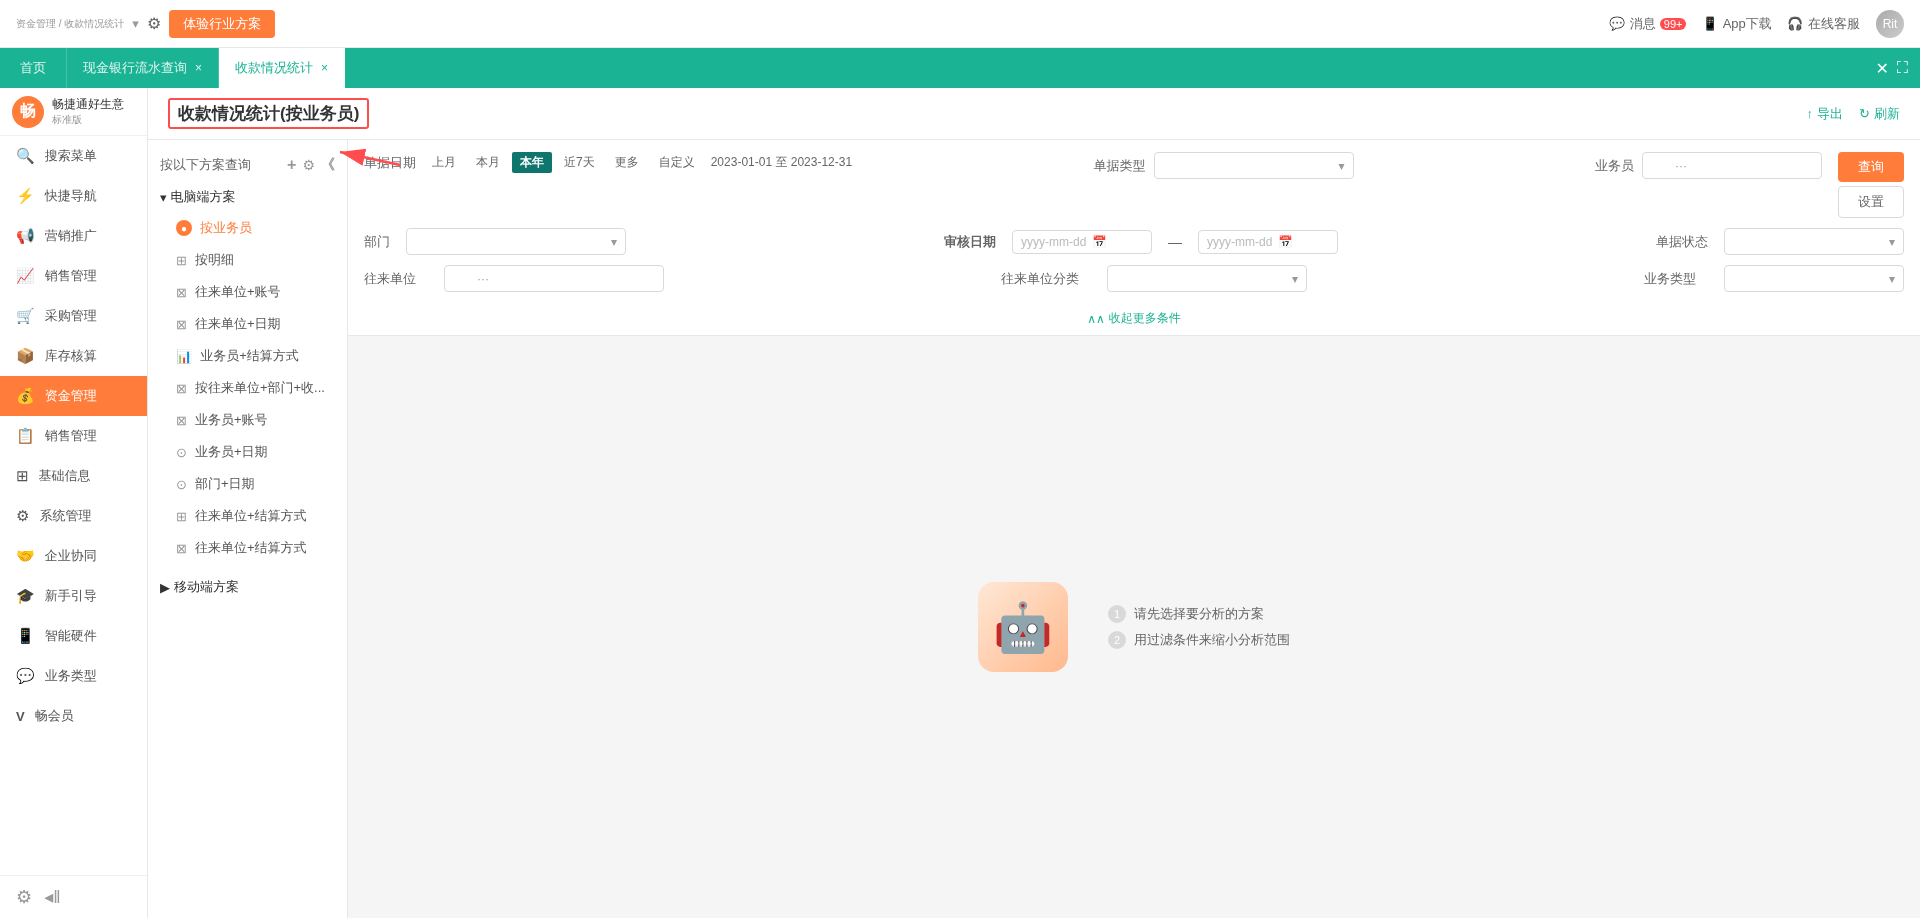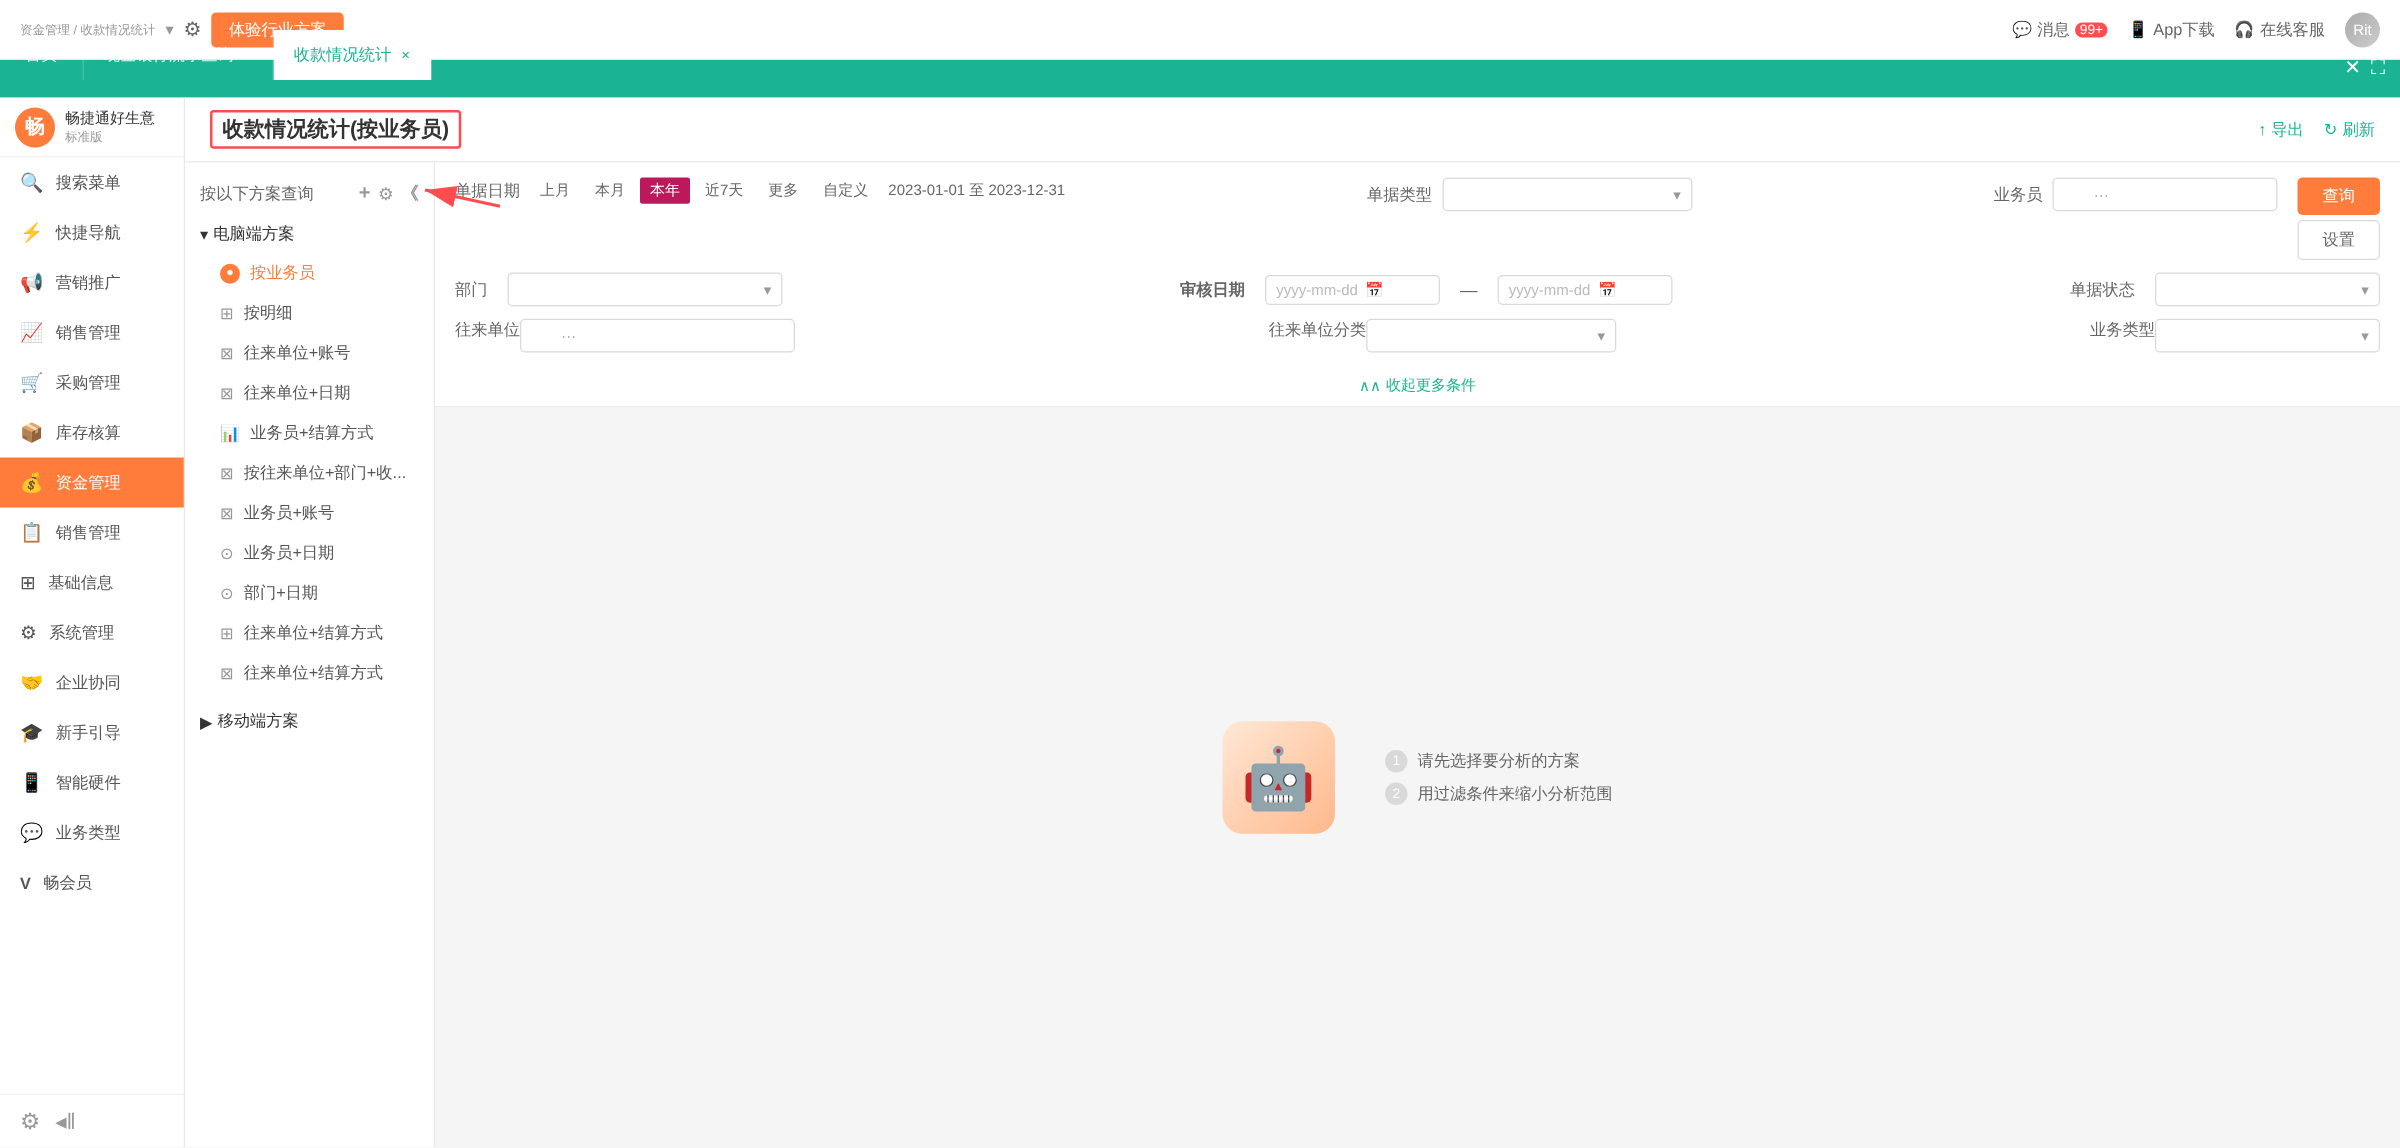--- a/index.html
+++ b/index.html
@@ -1,24 +1,24 @@
 <!DOCTYPE html>
 <html><head>
   <meta charset="utf-8">
   <style>
     * { box-sizing: border-box; margin: 0; padding: 0; font-family: 'Microsoft YaHei', Arial, sans-serif; }
     body { background: #f5f5f5; font-size: 13px; color: #333; overflow: hidden; }
 
     
     .tab-bar {
-      height: 30px;
+      height: 40px;
       background: #1ab394;
       display: flex;
-      align-items: flex-end;
-      padding: 14px 0;
+      align-items: center;
+      padding: 0 0;
     }
     .tab-item {
       height: 40px;
       display: flex;
       align-items: center;
       padding: 0 16px;
       color: rgba(255,255,255,0.85);
       font-size: 13px;
       cursor: pointer;
       border-right: 1px solid rgba(255,255,255,0.2);
@@ -87,22 +87,23 @@
       gap: 4px;
     }
     .date-tab {
       padding: 2px 8px;
       font-size: 12px;
       cursor: pointer;
       color: #666;
       border-radius: 2px;
     }
     .date-tab.active {
-      background: #be185d;
+      background: #0f766e;
       color: #fff;
+      font-weight: bold;
     }
     .select-box {
       border: 1px solid #d9d9d9;
       border-radius: 4px;
       padding: 4px 8px;
       display: flex;
       align-items: center;
       gap: 8px;
       min-width: 180px;
       cursor: pointer;
@@ -582,21 +583,21 @@
                 <span>📅</span>
               </div>
               <div style="flex:1;"></div>
               <span style="color:#666;font-size:13px;white-space:nowrap;">单据状态</span>
               <div class="select-box" style="min-width:180px;">
                 <span style="color:#bbb;font-size:12px;">　</span>
                 <span class="arrow">▾</span>
               </div>
             </div>
 
-            <div style="padding:10px 16px 10px;display:flex;align-items:flex-start;gap:0;">
+            <div style="padding:10px 16px 10px;display:flex;align-items:center;gap:28px;">
               <span style="color:#666;font-size:13px;white-space:nowrap;">往来单位</span>
               <div class="select-box" style="flex:1;max-width:220px;">
                 <span style="color:#bbb;font-size:12px;">　</span>
                 <span class="dots-more">···</span>
               </div>
               <div style="flex:1;"></div>
               <span style="color:#666;font-size:13px;white-space:nowrap;">往来单位分类</span>
               <div class="select-box" style="min-width:200px;">
                 <span style="color:#bbb;font-size:12px;">　</span>
                 <span class="arrow">▾</span>

